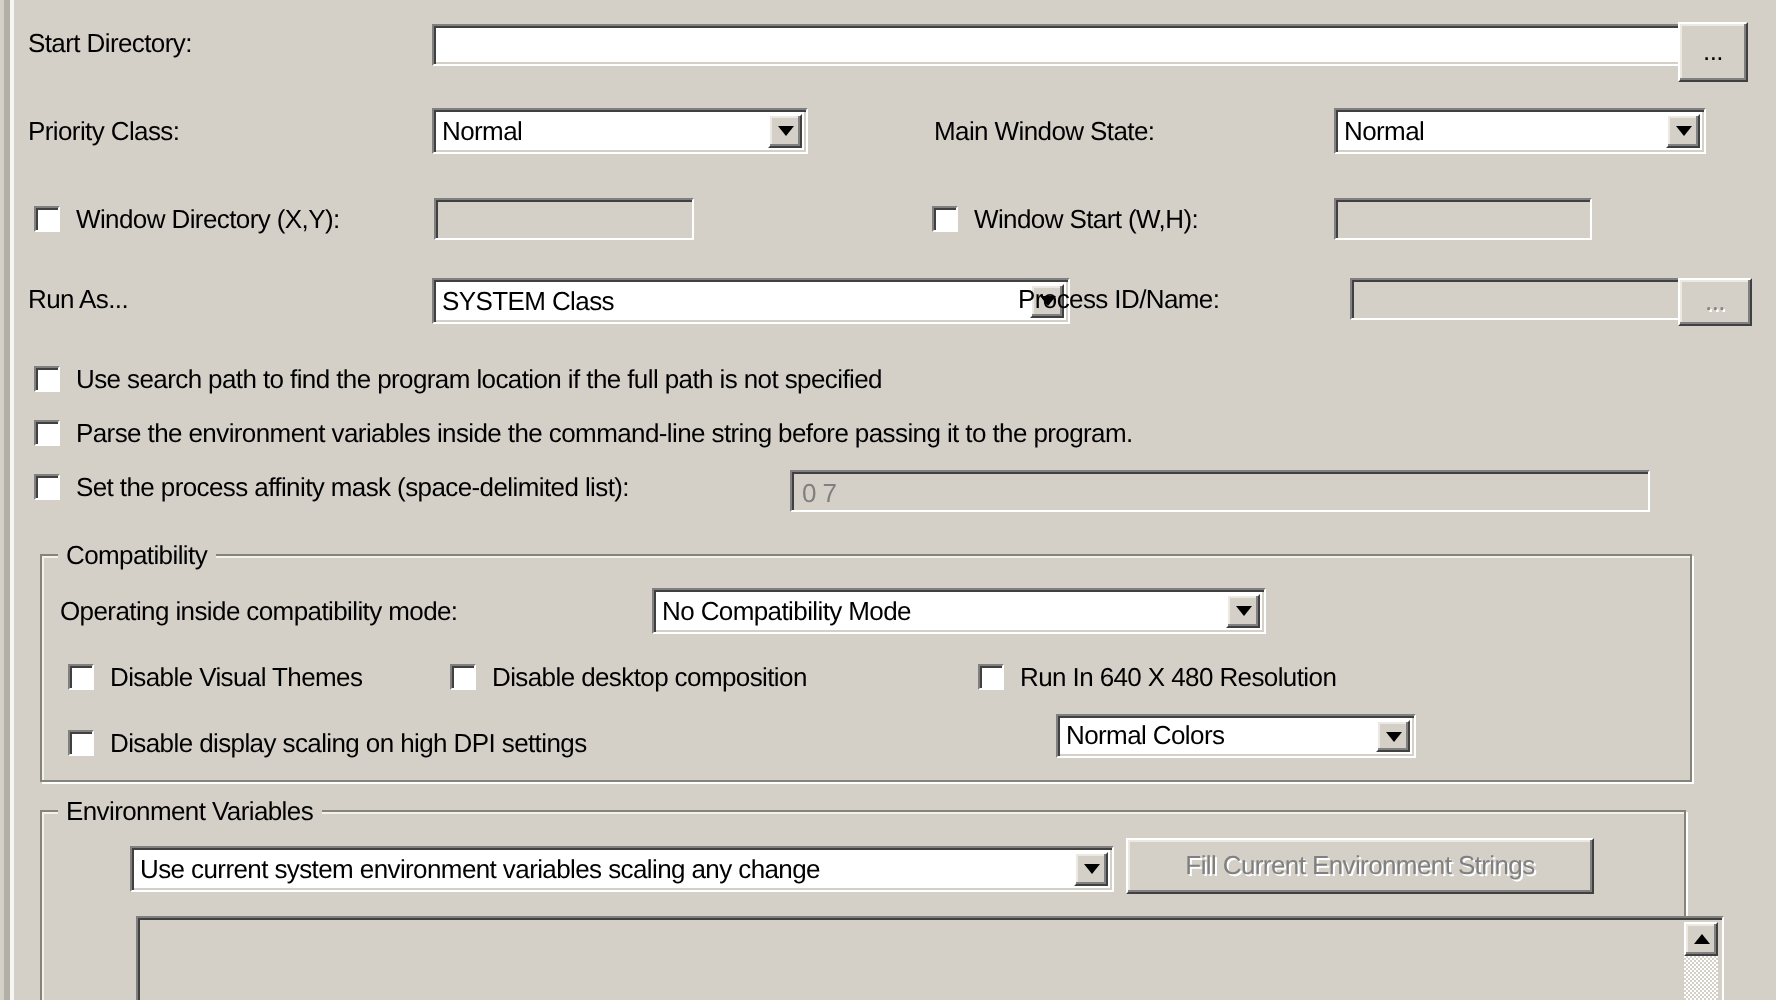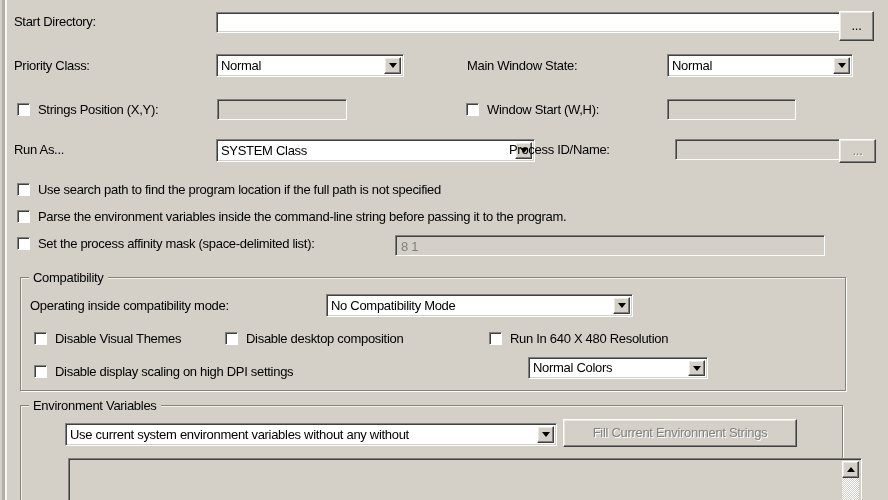--- a/index.html
+++ b/index.html
@@ -99,21 +99,21 @@
 <div class="lbl" style="left:467px; top:58px">Main Window State:</div>
 <div class="combo sunken" style="left:629px; top:54px; width:186px; height:23px">
   <span class="txt">Normal</span>
   <span class="cbtn raised">
       <span class="caret-down"></span>
     </span>
 </div>
 
 <div class="cbrow" style="left:17px; top:101px">
   <span class="cb"></span>
-  <span class="cblbl">Strings Position (X,Y):</span>
+  <span class="cblbl">Window Directory (X,Y):</span>
 </div>
 <div class="field sunken disabled" style="left:179px; top:99px; width:130px; height:21px"></div>
 <div class="cbrow" style="left:466px; top:101px">
   <span class="cb"></span>
   <span class="cblbl">Window Start (W,H):</span>
 </div>
 <div class="field sunken disabled" style="left:629px; top:99px; width:129px; height:21px"></div>
 
 <div class="lbl" style="left:14px; top:142px">Run As...</div>
 <div class="combo sunken" style="left:178px; top:139px; width:319px; height:23px">
@@ -131,21 +131,21 @@
   <span class="cblbl">Use search path to find the program location if the full path is not specified</span>
 </div>
 <div class="cbrow" style="left:17px; top:208px">
   <span class="cb"></span>
   <span class="cblbl">Parse the environment variables inside the command-line string before passing it to the program.</span>
 </div>
 <div class="cbrow" style="left:17px; top:235px">
   <span class="cb"></span>
   <span class="cblbl">Set the process affinity mask (space-delimited list):</span>
 </div>
-<div class="field sunken disabled" style="left:357px; top:235px; width:430px; height:21px">8 1</div>
+<div class="field sunken disabled" style="left:357px; top:235px; width:430px; height:21px">0 7</div>
 
 <div class="group" style="left:20px; top:277px; width:826px; height:114px"></div>
 <div class="gtitle" style="left:29px; top:270px">Compatibility</div>
 
 <div class="lbl" style="left:30px; top:298px">Operating inside compatibility mode:</div>
 <div class="combo sunken" style="left:288px; top:294px; width:307px; height:23px">
   <span class="txt">No Compatibility Mode</span>
   <span class="cbtn raised">
       <span class="caret-down"></span>
     </span>
@@ -171,21 +171,21 @@
   <span class="txt">Normal Colors</span>
   <span class="cbtn raised">
       <span class="caret-down"></span>
     </span>
 </div>
 
 <div class="group" style="left:20px; top:405px; width:823px; height:110px"></div>
 <div class="gtitle" style="left:29px; top:398px">Environment Variables</div>
 
 <div class="combo sunken" style="left:27px; top:423px; width:492px; height:23px">
-  <span class="txt">Use current system environment variables without any without</span>
+  <span class="txt">Use current system environment variables scaling any change</span>
   <span class="cbtn raised">
       <span class="caret-down"></span>
     </span>
 </div>
 <div class="pushbtn raised disabled" style="left:563px; top:419px; width:234px; height:28px">Fill Current Environment Strings</div>
 
 <div class="memo sunken" style="left:30px; top:458px; width:794px; height:57px">
   <span class="lbl" style="left:4px; top:3px"></span>
   <div class="sb-track">
     <div class="sb-up raised">

